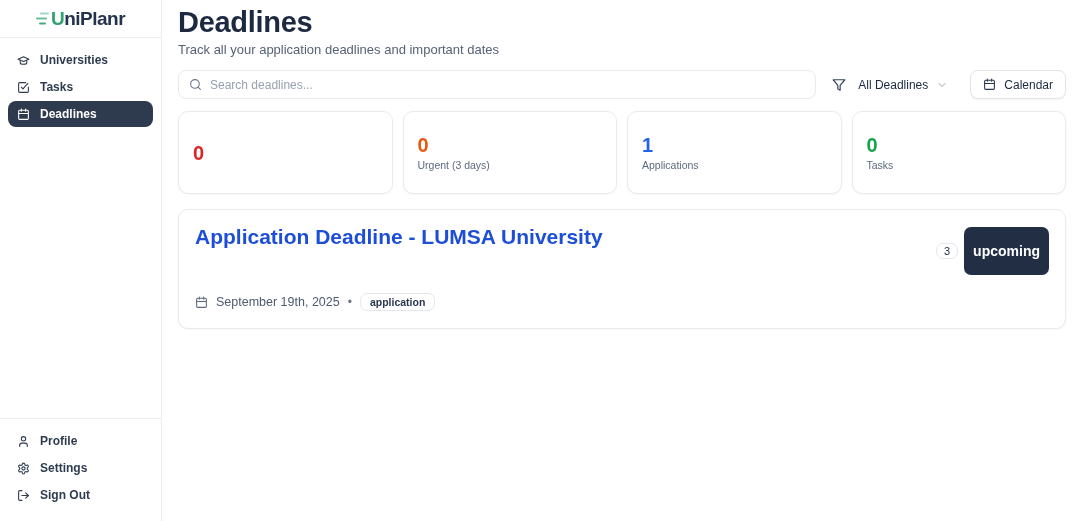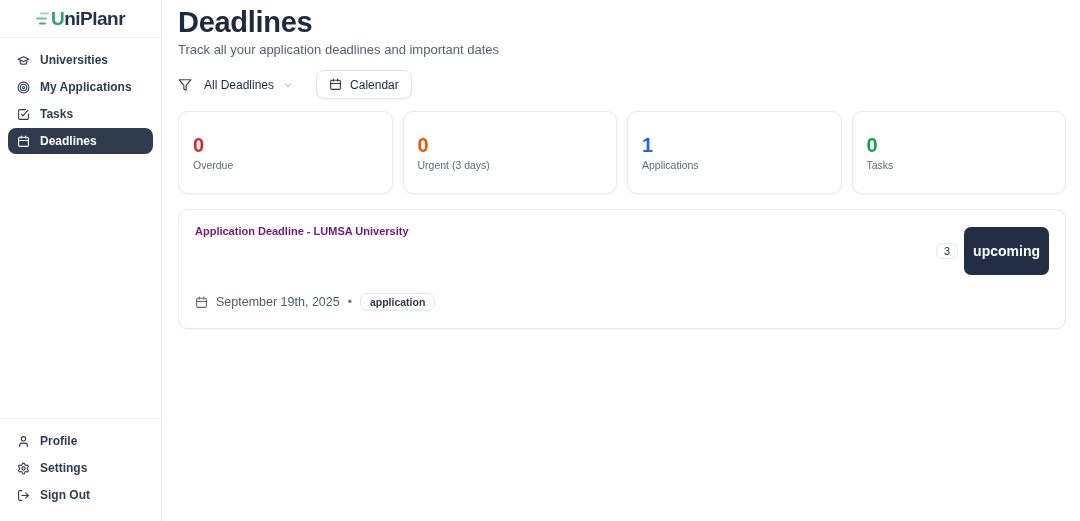--- a/index.html
+++ b/index.html
@@ -52,21 +52,21 @@
   .stat-card { flex:1; height:83px; border:1px solid #e7eaee; border-radius:10px;
                display:flex; flex-direction:column; justify-content:center;
                padding-left:14px; background:#fff; box-shadow:0 1px 2px rgba(16,24,40,.04); }
   .stat-value { font-size:20px; font-weight:700; line-height:1; }
   .stat-label { font-size:10.5px; color:#5d6a7e; margin-top:4px; }
 
   .deadline-card { margin-top:15px; border:1px solid #e7eaee; border-radius:10px;
                    padding:15px 16px 17px; background:#fff;
                    box-shadow:0 1px 2px rgba(16,24,40,.04); }
   .dc-top { display:flex; justify-content:space-between; align-items:flex-start; }
-  .dc-title { font-size:11px; font-weight:700; color:#701a75; }
+  .dc-title { font-size:21px; font-weight:700; color:#1d4ed8; }
   .dc-univ { font-size:12.5px; color:#5d6a7e; margin-top:5px; }
   .dc-badges { display:flex; align-items:center; gap:6px; margin-top:2px; }
   .chip-count { border:1px solid #e3e8ee; border-radius:7px; padding:1px 7px;
                 font-size:11px; color:#1c2940; background:#fff; }
   .chip-status { border-radius:7px; padding:16px 9px; font-size:14px; font-weight:700;
                  color:#fff; }
   .dc-bottom { display:flex; align-items:center; gap:8px; margin-top:18px; }
   .dc-bottom svg { color:#5d6a7e; }
   .dc-date { font-size:12.5px; color:#4e5b70; }
   .dc-dot { color:#6b7686; font-size:12px; }
@@ -90,28 +90,20 @@
 
   <nav class="nav">
     <div class="nav-item">
       <svg width="13" height="13" viewBox="0 0 24 24" fill="none" stroke="currentColor" stroke-width="2" stroke-linecap="round" stroke-linejoin="round">
           <path d="M22 9.5 12 5 2 9.5l10 4.5 10-4.5z"></path>
           <path d="M6 12.5V16c0 1.7 2.7 3 6 3s6-1.3 6-3v-3.5"></path>
         </svg>
       <span>Universities</span>
     </div>
     <div class="nav-item">
-      <svg width="13" height="13" viewBox="0 0 24 24" fill="none" stroke="currentColor" stroke-width="2">
-          <circle cx="12" cy="12" r="10"></circle>
-          <circle cx="12" cy="12" r="6"></circle>
-          <circle cx="12" cy="12" r="2"></circle>
-        </svg>
-      <span>My Applications</span>
-    </div>
-    <div class="nav-item">
       <svg width="13" height="13" viewBox="0 0 24 24" fill="none" stroke="currentColor" stroke-width="2" stroke-linecap="round" stroke-linejoin="round">
           <path d="M21 11v8a2 2 0 0 1-2 2H5a2 2 0 0 1-2-2V5a2 2 0 0 1 2-2h11"></path>
           <path d="m8 11.5 3 3 9-10"></path>
         </svg>
       <span>Tasks</span>
     </div>
     <div class="nav-item active" id="active-nav" style="background-color: rgb(46, 58, 78);">
       <svg width="13" height="13" viewBox="0 0 24 24" fill="none" stroke="currentColor" stroke-width="2" stroke-linecap="round" stroke-linejoin="round">
           <rect x="3" y="4" width="18" height="17" rx="2"></rect>
           <path d="M16 2v4M8 2v4M3 10h18"></path>
@@ -144,20 +136,27 @@
       <span>Sign Out</span>
     </div>
   </div>
 </aside>
 
 <main class="main">
   <h1 class="page-title">Deadlines</h1>
   <div class="page-subtitle">Track all your application deadlines and important dates</div>
 
   <div class="toolbar">
+    <div class="search-box">
+      <svg width="13" height="13" viewBox="0 0 24 24" fill="none" stroke="currentColor" stroke-width="2" stroke-linecap="round">
+          <circle cx="11" cy="11" r="8"></circle>
+          <path d="m21 21-4.3-4.3"></path>
+        </svg>
+      <input class="search-input" type="text" placeholder="Search deadlines..." style="">
+    </div>
     <div class="filter-group">
       <svg class="funnel" width="14" height="14" viewBox="0 0 24 24" fill="none" stroke="currentColor" stroke-width="2" stroke-linecap="round" stroke-linejoin="round">
           <polygon points="22 3 2 3 10 12.46 10 19 14 21 14 12.46 22 3"></polygon>
         </svg>
       <div class="filter-select">
         <span class="filter-value">All Deadlines</span>
         <svg class="chev" width="12" height="12" viewBox="0 0 24 24" fill="none" stroke="currentColor" stroke-width="2" stroke-linecap="round" stroke-linejoin="round">
             <path d="m6 9 6 6 6-6"></path>
           </svg>
       </div>
@@ -167,21 +166,20 @@
           <rect x="3" y="4" width="18" height="17" rx="2"></rect>
           <path d="M16 2v4M8 2v4M3 10h18"></path>
         </svg>
       <span>Calendar</span>
     </button>
   </div>
 
   <div class="stats">
     <div class="stat-card">
       <div class="stat-value" style="color: rgb(220, 38, 38);">0</div>
-      <div class="stat-label">Overdue</div>
     </div>
     <div class="stat-card">
       <div class="stat-value" style="color: rgb(234, 88, 12);">0</div>
       <div class="stat-label">Urgent (3 days)</div>
     </div>
     <div class="stat-card">
       <div class="stat-value" style="color: rgb(37, 99, 235);">1</div>
       <div class="stat-label">Applications</div>
     </div>
     <div class="stat-card">

